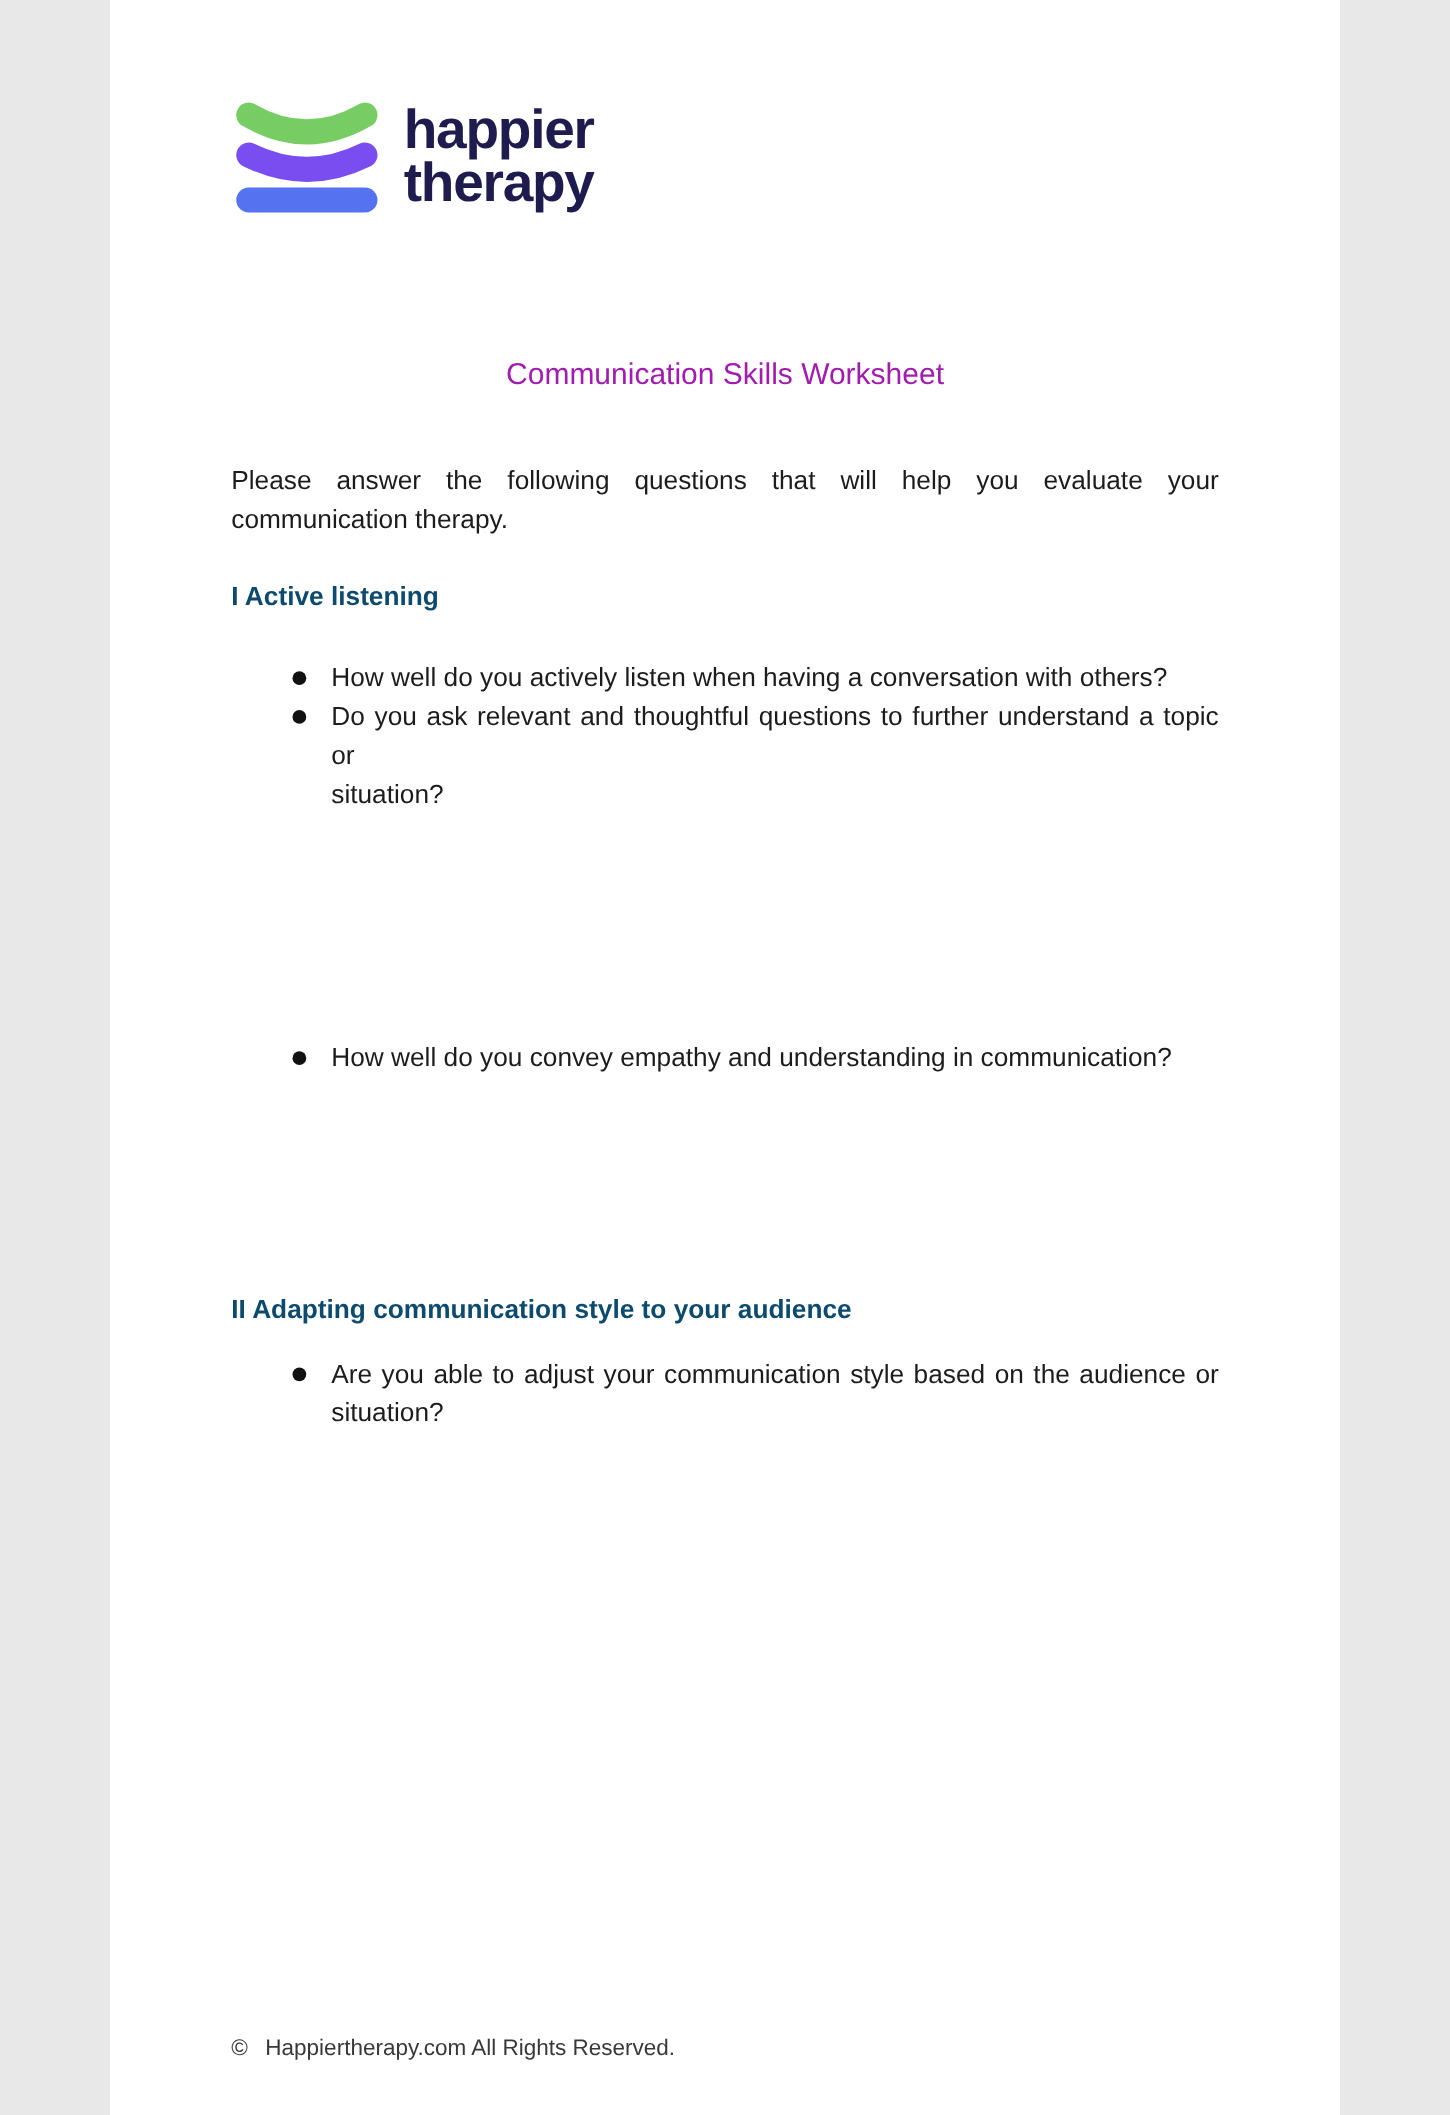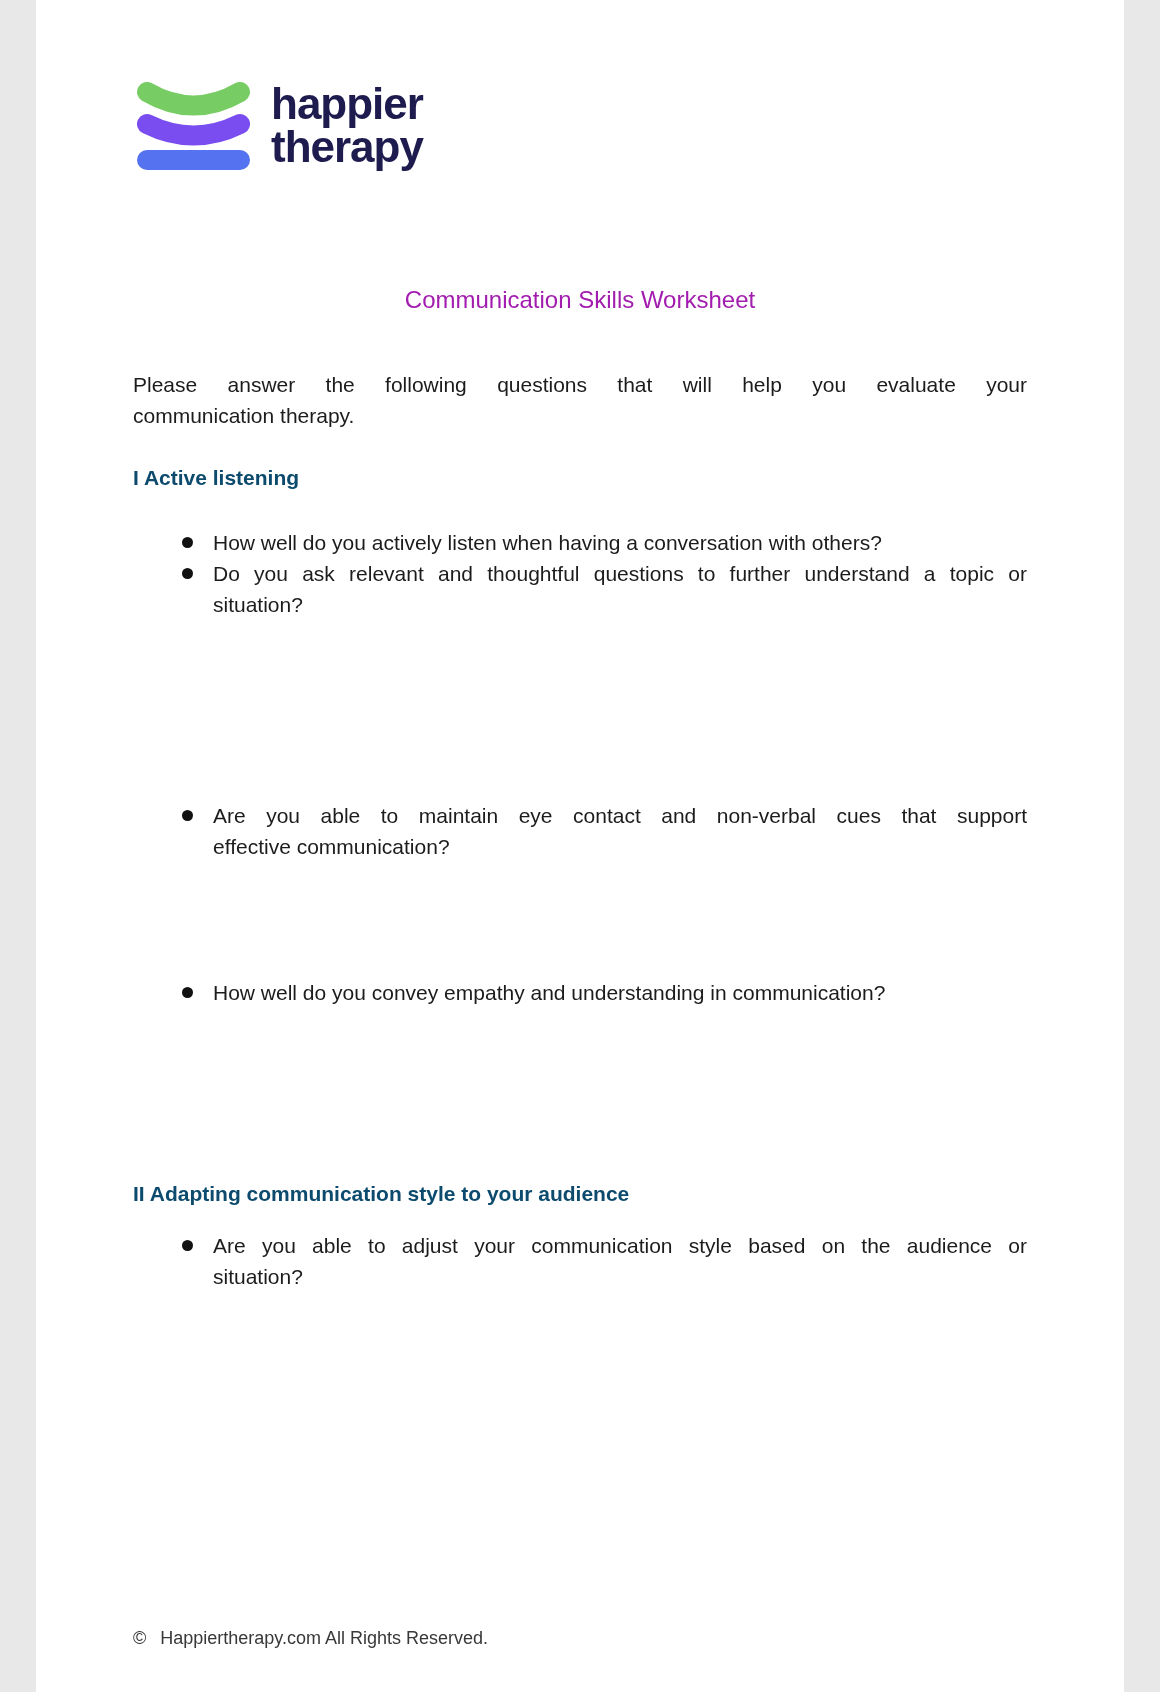--- a/index.html
+++ b/index.html
@@ -1,19 +1,19 @@
 <!DOCTYPE html>
 <html><head>
 <meta charset="utf-8">
 <style>
   * { margin: 0; padding: 0; box-sizing: border-box; }
   html, body { background: #e8e8e8; }
   .page {
     position: relative;
-    width: 1088px;
+    width: 984px;
     height: 1692px;
     margin: 0 auto;
     background: #ffffff;
     overflow: hidden;
     font-family: "Liberation Sans", sans-serif;
     color: #1c1c1c;
   }
 
   
   .logo {
@@ -122,25 +122,20 @@
     <ul class="questions first">
       <li class="space-xl">
         <span class="dot"></span>
         <span class="line">How well do you actively listen when having a conversation with others?</span>
       </li>
       <li class="space-xl2">
         <span class="dot"></span>
         <span class="line jfull">Do you ask relevant and thoughtful questions to further understand a topic or</span>
         <span class="line">situation?</span>
       </li>
-      <li class="space-lg">
-        <span class="dot"></span>
-        <span class="line jfull">Are you able to maintain eye contact and non-verbal cues that support</span>
-        <span class="line">effective communication?</span>
-      </li>
       <li class="space-none">
         <span class="dot"></span>
         <span class="line">How well do you convey empathy and understanding in communication?</span>
       </li>
     </ul>
 
     <h2 class="section-heading second">II Adapting communication style to your audience</h2>
 
     <ul class="questions second">
       <li class="space-none">

